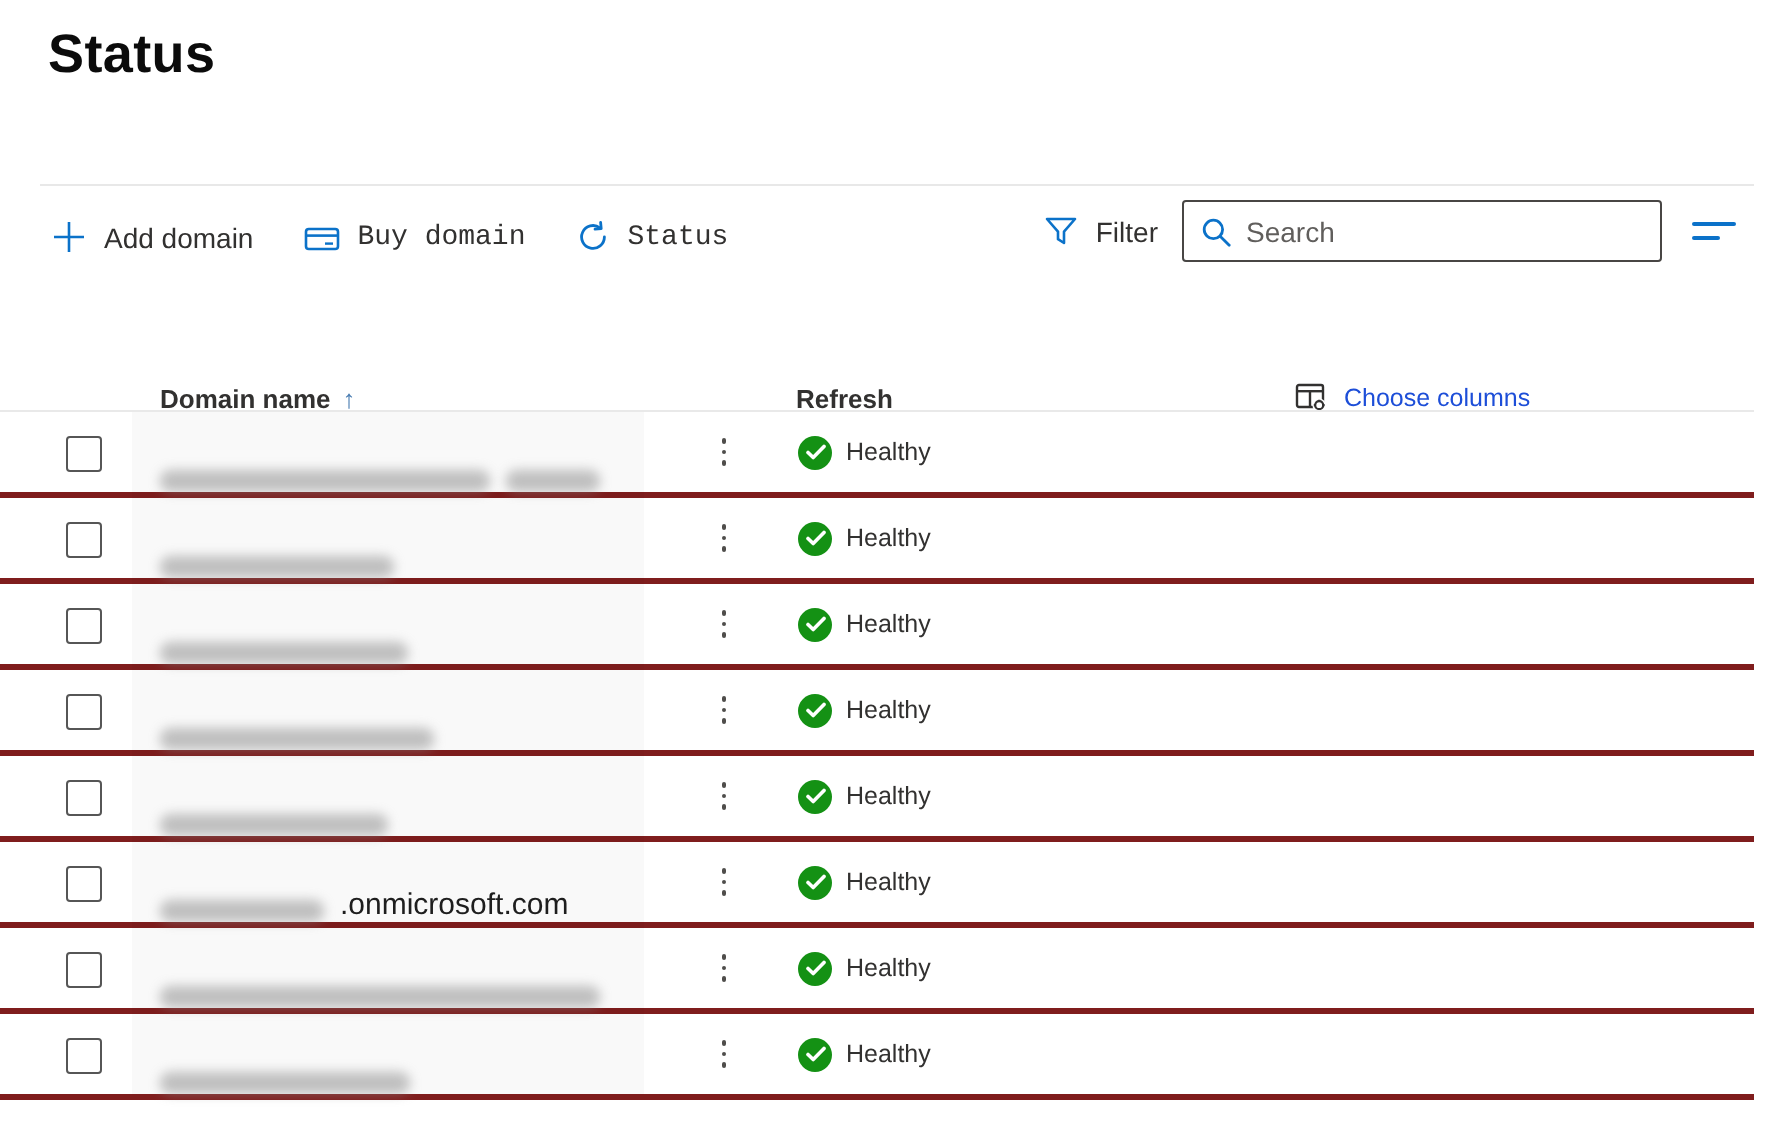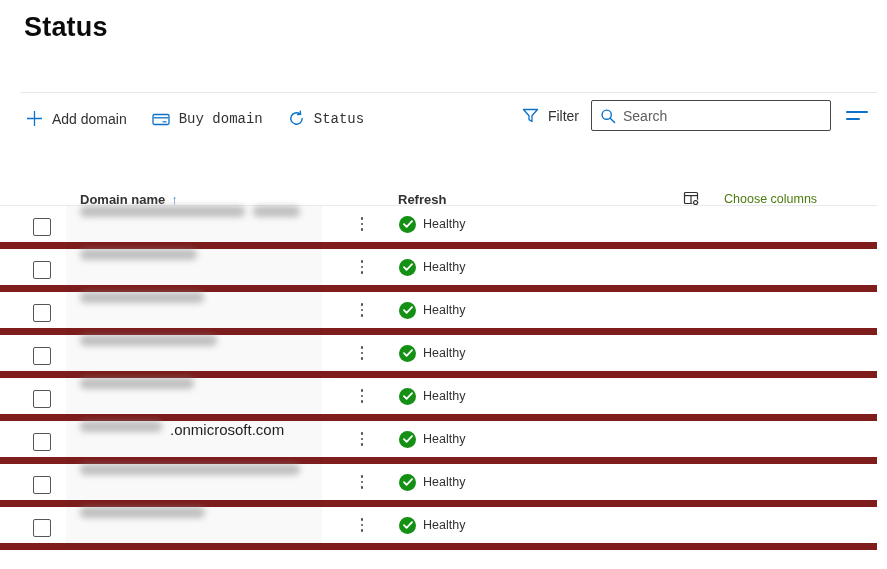--- a/index.html
+++ b/index.html
@@ -53,34 +53,34 @@
   .th {
     position:absolute; top:9px; font-size:13px; font-weight:700; color:#323130;
     display:flex; align-items:center; gap:6px; background:none; border:none;
     font-family:inherit; cursor:pointer;
   }
   .th-domain { left:80px; }
   .th-status { left:398px; }
   .sort-arrow { color:#4a7db2; font-size:13px; font-weight:400; }
   .choose-cols {
     position:absolute; left:647px; top:7px;
-    display:flex; align-items:center; gap:24px;
-    font-size:12.5px; color:#4d7c0f; background:none; border:none;
-    font-family:inherit; cursor:pointer;margin-left:36px;
+    display:flex; align-items:center; gap:8px;
+    font-size:12.5px; color:#1d4ed8; background:none; border:none;
+    font-family:inherit; cursor:pointer;
   }
   
   .rows { position:absolute; left:0; right:10px; top:205px; border-top:1px solid #e9e9e9; }
-  .row { position:relative; height:43px; border-bottom:7px solid #7f1d1d; }
+  .row { position:relative; height:43px; border-bottom:3px solid #7f1d1d; }
   .checkbox {
     position:absolute; left:33px; top:12px; width:18px; height:18px;
     border:1px solid #565656; border-radius:2px; background:#fff; cursor:pointer;
   }
   .name-cell {
     position:absolute; left:80px; top:0; height:100%; width:270px;
-    display:flex; align-items:flex-start; gap:2px; cursor:pointer;
+    display:flex; align-items:flex-end; gap:2px; cursor:pointer;
   }
   .blur-blob {
     display:inline-block; height:11px; border-radius:5px;
     background:#8e8e8e; opacity:.52; filter:blur(3px);
     margin-right:6px;
   }
   .suffix { font-size:15px; color:#1f1f1f; white-space:nowrap; }
   .kebab {
     position:absolute; left:354px; top:0; height:100%; width:16px;
     display:flex; flex-direction:column; justify-content:center; align-items:center; gap:3px;

